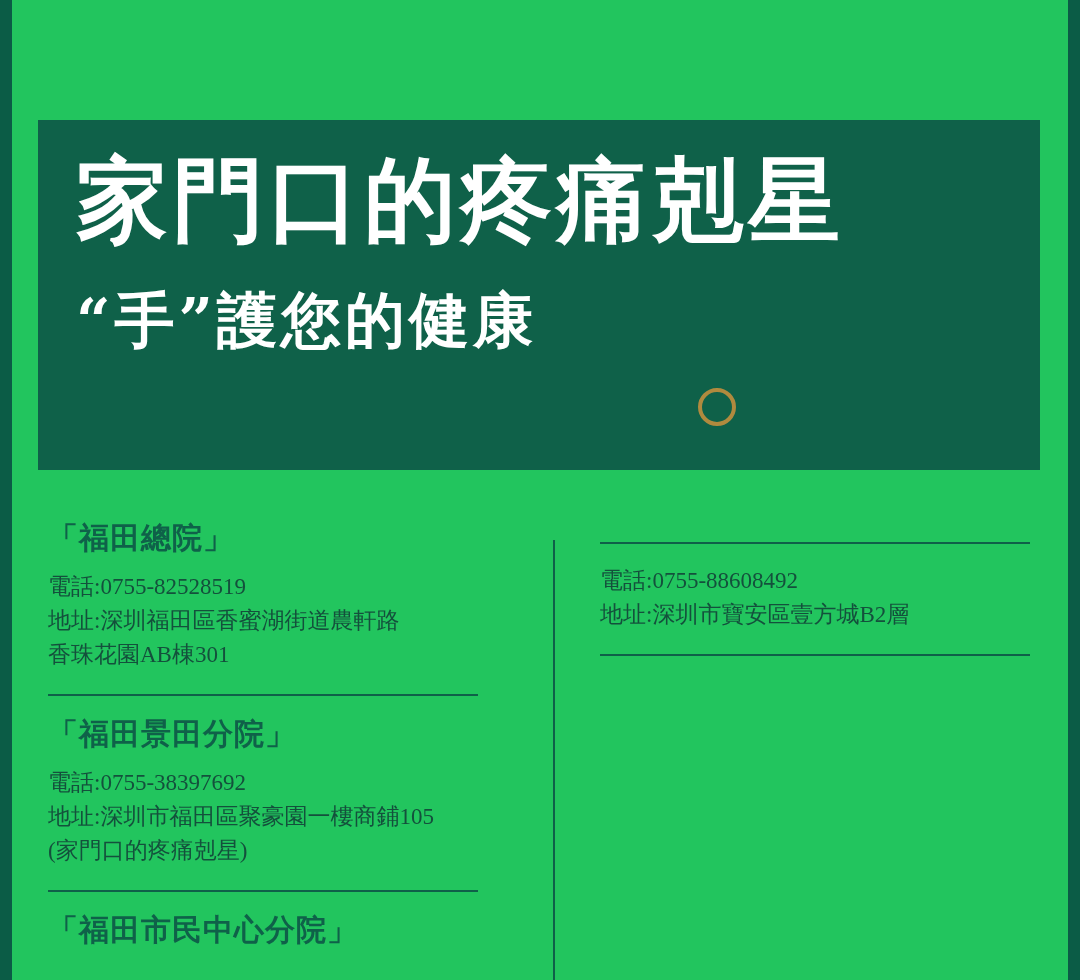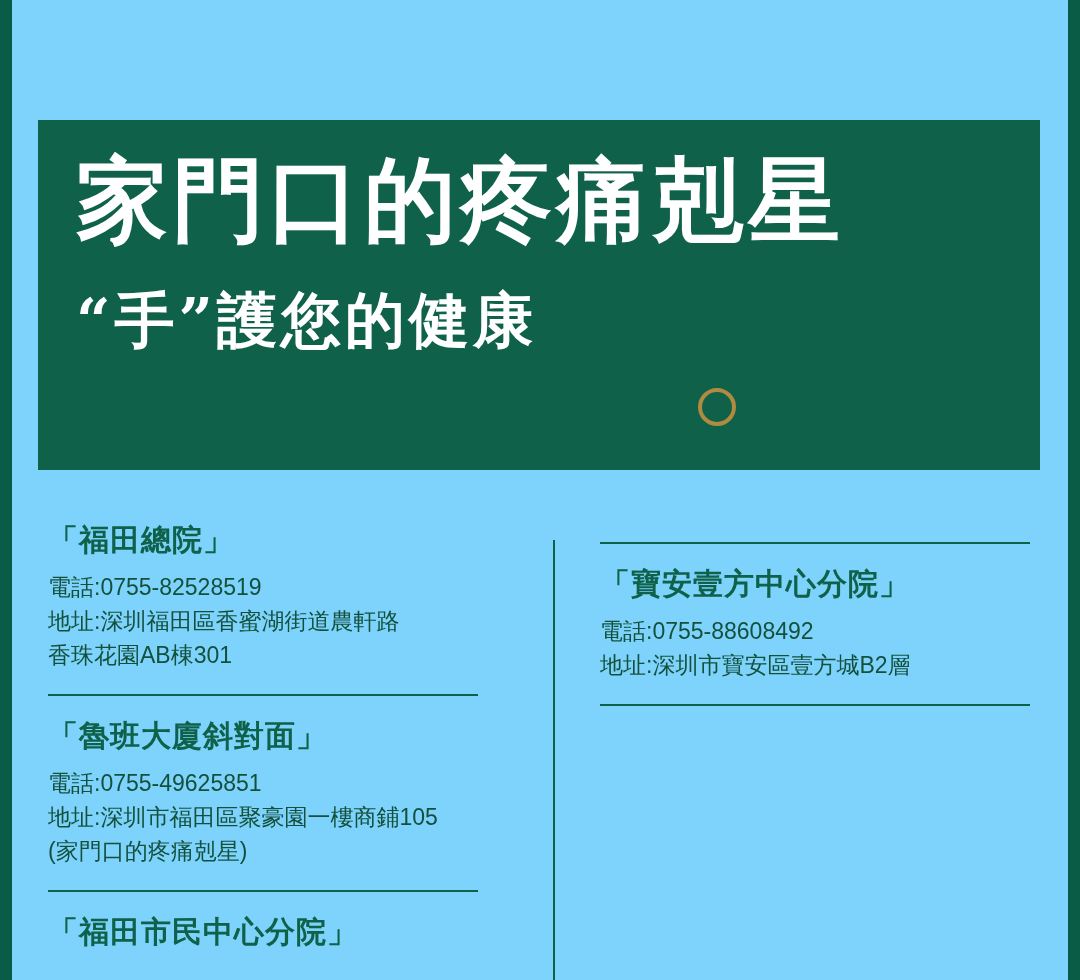--- a/index.html
+++ b/index.html
@@ -10,21 +10,21 @@
   body {
     width: 1080px;
     height: 980px;
     overflow: hidden;
     font-family: "Liberation Serif", serif;
   }
   .page {
     position: relative;
     width: 1080px;
     height: 980px;
-    background: #7dd3fc;
+    background: #22c55e;
     box-sizing: border-box;
   }
   
   .edge-bar {
     position: absolute;
     top: 0;
     width: 12px;
     height: 980px;
     background: #0b5c46;
   }
@@ -106,31 +106,31 @@
   .col.right-col { left: 562px; }
 
   .branch {
     position: relative;
     margin-bottom: 0;
   }
   .branch-title {
     color: #0f6149;
     font-size: 30px;
     font-weight: bold;
-    font-family: Liberation Serif, serif;
+    font-family: Liberation Mono, monospace;
     letter-spacing: 1px;
     line-height: 40px;
     margin: 0 0 10px 0;
     white-space: nowrap;
   }
   .branch-line {
     color: #14503c;
     font-size: 23px;
     line-height: 34px;
-    font-family: Liberation Sans, sans-serif;
+    font-family: Liberation Serif, serif;
     margin: 0;
   }
   .branch-sep {
     height: 2px;
     background: #0f6149;
     margin: 22px 0 20px 0;
     width: 430px;
   }
   .clip-bottom {
     overflow: hidden;
@@ -159,39 +159,38 @@
 
         <div class="branch">
           <div class="branch-title">「福田總院」</div>
           <div class="branch-line">電話:0755-82528519</div>
           <div class="branch-line">地址:深圳福田區香蜜湖街道農軒路</div>
           <div class="branch-line">香珠花園AB棟301</div>
         </div>
         <div class="branch-sep"></div>
 
         <div class="branch">
-          <div class="branch-title">「魯班大廈斜對面」</div>
-          <div class="branch-line">電話:0755-49625851</div>
+          <div class="branch-title">「福田景田分院」</div>
+          <div class="branch-line">電話:0755-38397692</div>
           <div class="branch-line">地址:深圳市福田區聚豪園一樓商鋪105</div>
           <div class="branch-line">(家門口的疼痛剋星)</div>
         </div>
         <div class="branch-sep"></div>
 
         <div class="branch clip-bottom">
           <div class="branch-title">「福田市民中心分院」</div>
         </div>
 
       </div>
 
       <div class="col right-col">
 
         <div class="branch-sep"></div>
 
         <div class="branch">
-          <div class="branch-title">「寶安壹方中心分院」</div>
           <div class="branch-line">電話:0755-88608492</div>
           <div class="branch-line">地址:深圳市寶安區壹方城B2層</div>
         </div>
         <div class="branch-sep"></div>
 
 
       </div>
 
     </div>
 

